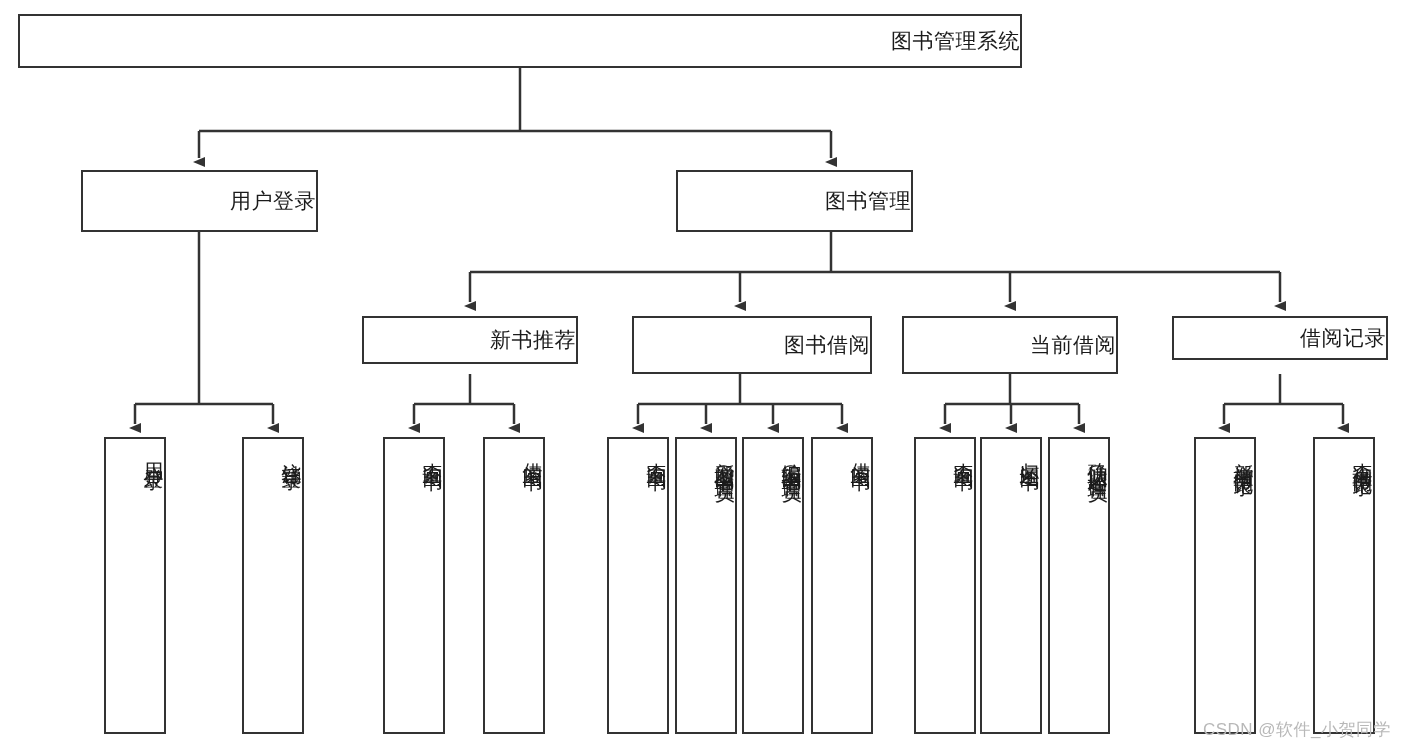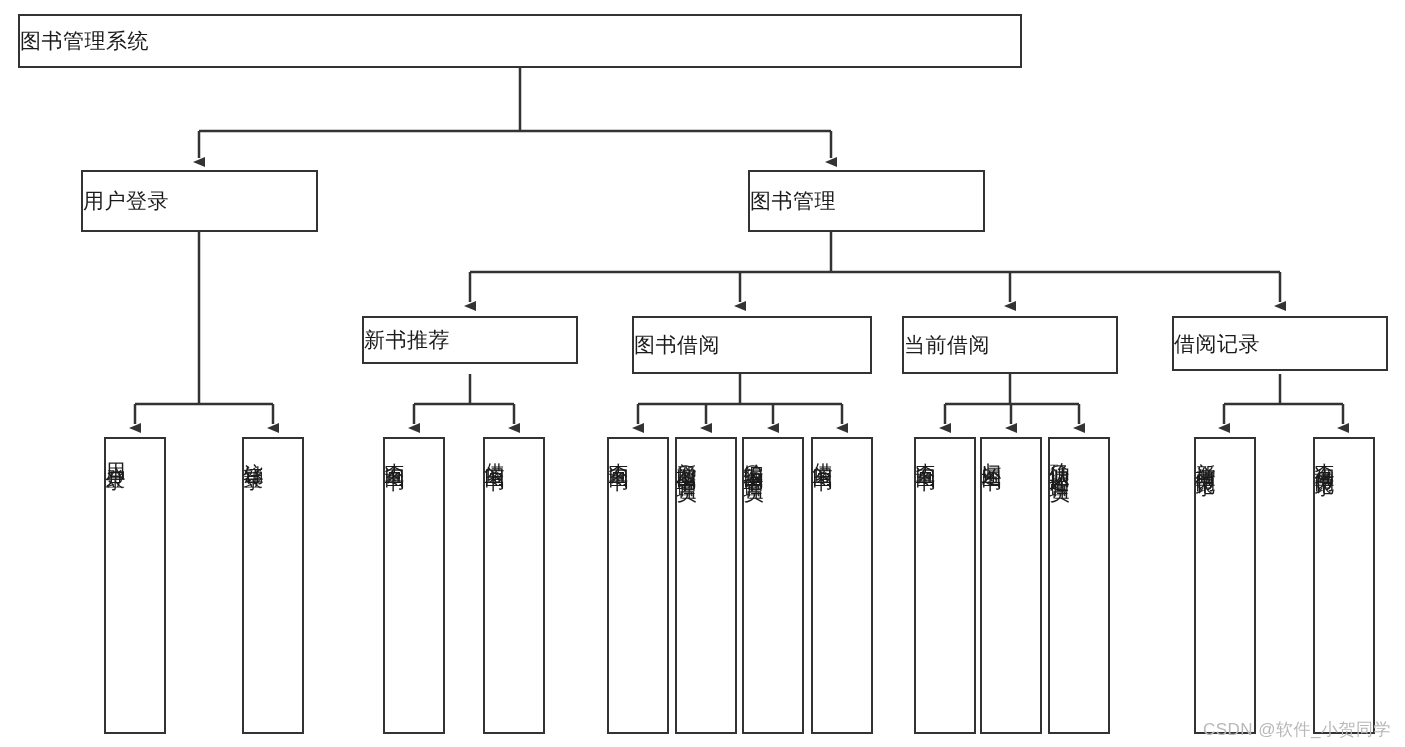--- a/index.html
+++ b/index.html
@@ -27,21 +27,21 @@
     height: 747px;
     pointer-events: none;
   }
   .node {
     position: absolute;
     box-sizing: border-box;
     background: #ffffff;
     border: 2px solid #333333;
     display: flex;
     align-items: center;
-    justify-content: flex-start;
+    justify-content: flex-end;
     z-index: 2;
   }
   .node-label {
     font-size: 21px;
     line-height: 1.12;
     color: #1b1b1b;
     letter-spacing: 0.5px;
     text-align: center;
     white-space: nowrap;
   }
@@ -142,37 +142,37 @@
   </svg>
 
   <div class="node" style="left:18px; top:14px; width:1004px; height:54px;">
     <span class="node-label">图书管理系统</span>
   </div>
 
   <div class="node" style="left:81px; top:170px; width:237px; height:62px;">
     <span class="node-label">用户登录</span>
   </div>
 
-  <div class="node" style="left:748px; top:170px; width:237px; height:62px;">
+  <div class="node" style="left:676px; top:170px; width:237px; height:62px;">
     <span class="node-label">图书管理</span>
   </div>
 
   <div class="node" style="left:362px; top:316px; width:216px; height:48px;">
     <span class="node-label">新书推荐</span>
   </div>
 
   <div class="node" style="left:632px; top:316px; width:240px; height:58px;">
     <span class="node-label">图书借阅</span>
   </div>
 
   <div class="node" style="left:902px; top:316px; width:216px; height:58px;">
     <span class="node-label">当前借阅</span>
   </div>
 
-  <div class="node" style="left:1172px; top:316px; width:216px; height:55px;">
+  <div class="node" style="left:1172px; top:316px; width:216px; height:44px;">
     <span class="node-label">借阅记录</span>
   </div>
 
   <div class="node vertical" style="left:104px; top:437px; width:62px; height:297px;">
     <span class="node-label">用户登录</span>
   </div>
 
   <div class="node vertical" style="left:242px; top:437px; width:62px; height:297px;">
     <span class="node-label">注销登录</span>
   </div>

